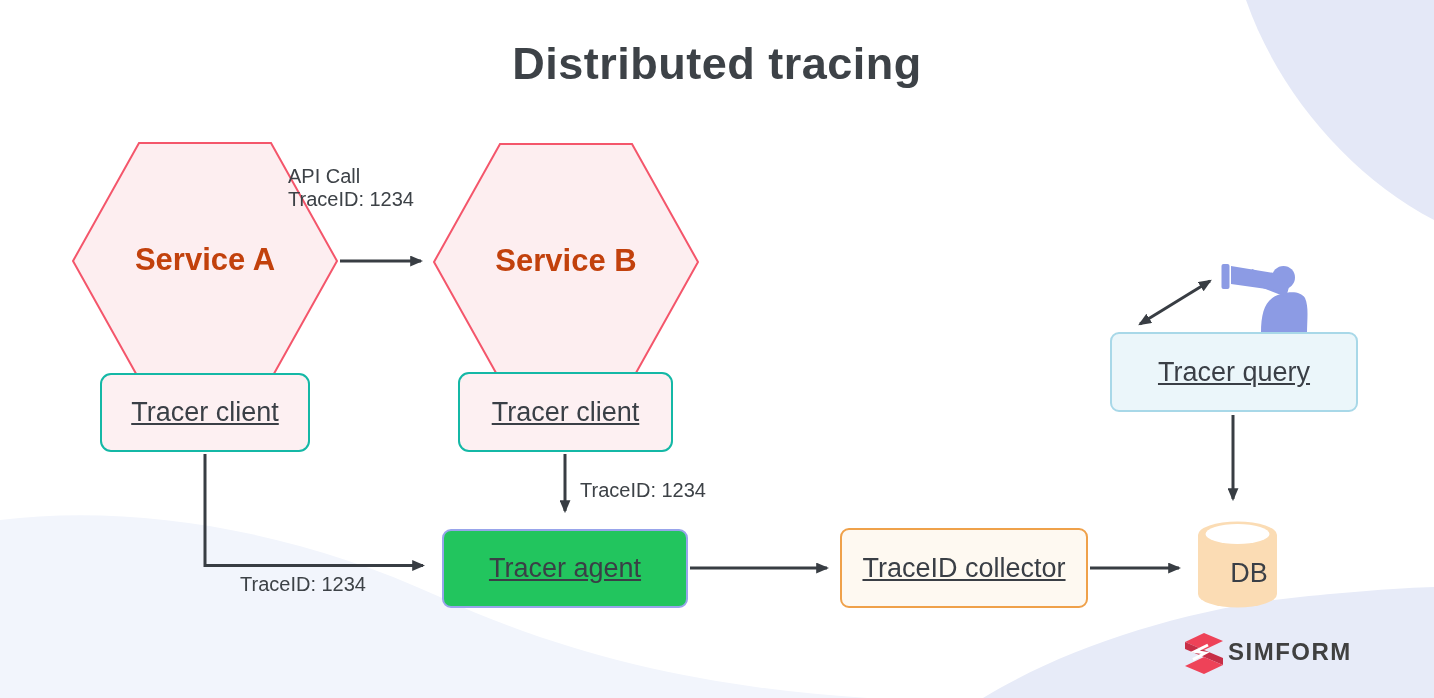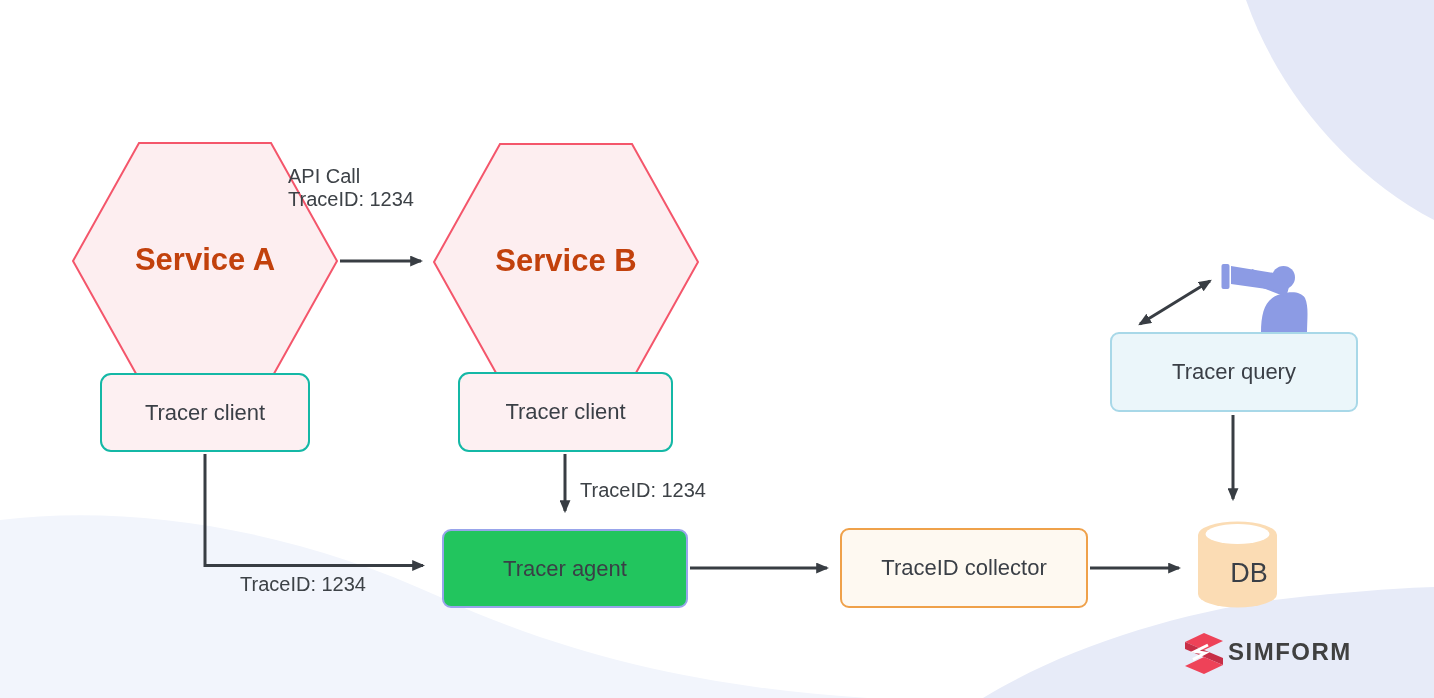--- a/index.html
+++ b/index.html
@@ -9,21 +9,21 @@
   }
   svg.layer { position:absolute; left:0; top:0; width:1434px; height:698px; }
   .abs { position:absolute; }
   .title {
     left:0; top:38px; width:1434px; text-align:center;
     font-size:45px; font-weight:bold; color:#3D4247; letter-spacing:0.5px;
   }
   .hex-label { font-size:31px; font-weight:bold; text-align:center; color:#c2410c; }
   .node {
     position:absolute; display:flex; align-items:center; justify-content:center;
-    font-size:22px; color:#3A3F46; border-radius:9px; box-sizing:border-box;
+    font-size:27px; color:#3A3F46; border-radius:9px; box-sizing:border-box;text-decoration:underline;
   }
   .node.pink   { background:#FDF0F2; border:2px solid #14b8a6; border-radius:11px; }
   .node.blue   { background:#22c55e; border:2px solid #98A4EB; }
   .node.orange { background:#FEF9F1; border:2px solid #EFA14A; }
   .node.teal   { background:#EBF6FA; border:2px solid #A8D8E8; }
   .edge-label { position:absolute; font-size:20px; color:#3D4247; line-height:23px; }
   .center { text-align:left; }
   .db-label {
     position:absolute; left:1198px; top:558px; width:102px; text-align:center;
     font-size:27px; color:#3A3F46;
@@ -72,20 +72,21 @@
 
     <g fill="#8C9BE4">
       <circle cx="1283.5" cy="277.5" r="11.5"></circle>
       <path d="M 1261,333 C 1261,310 1266,298 1281,294 C 1292,291 1301,292 1305,298 C 1309,307 1307,320 1307,333 Z"></path>
       <path d="M 1286,297 L 1247,282 L 1252,269 L 1290,284 Z"></path>
       <path d="M 1231,266 L 1274,273 L 1274,290 L 1231,284 Z"></path>
       <rect x="1221.5" y="264" width="8" height="25" rx="2"></rect>
     </g>
   </svg>
 
+  <div class="abs title">Distributed tracing</div>
 
   <div class="abs hex-label" style="left:75px; top:242px; width:260px;">Service A</div>
   <div class="abs hex-label" style="left:436px; top:243px; width:260px;">Service B</div>
 
   <div class="edge-label center" style="left:288px; top:165px; width:200px;">
     <div>API Call</div>
     <div>TraceID: 1234</div>
   </div>
   <div class="edge-label" style="left:580px; top:479px;">TraceID: 1234</div>
   <div class="edge-label center" style="left:240px; top:573px; width:165px;">TraceID: 1234</div>

